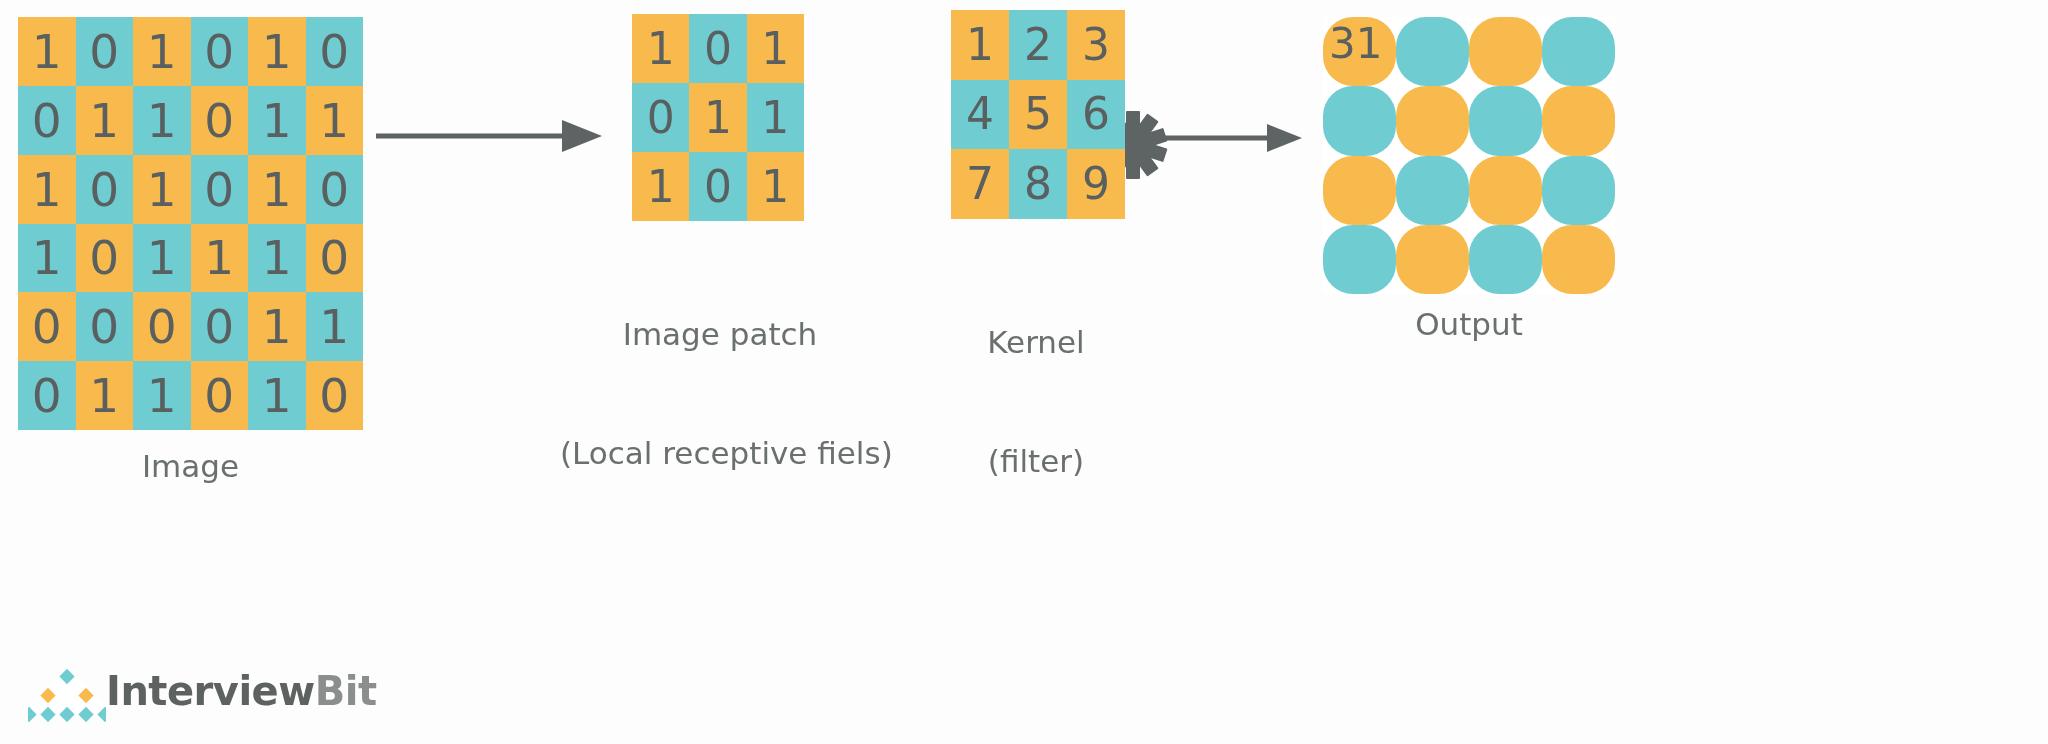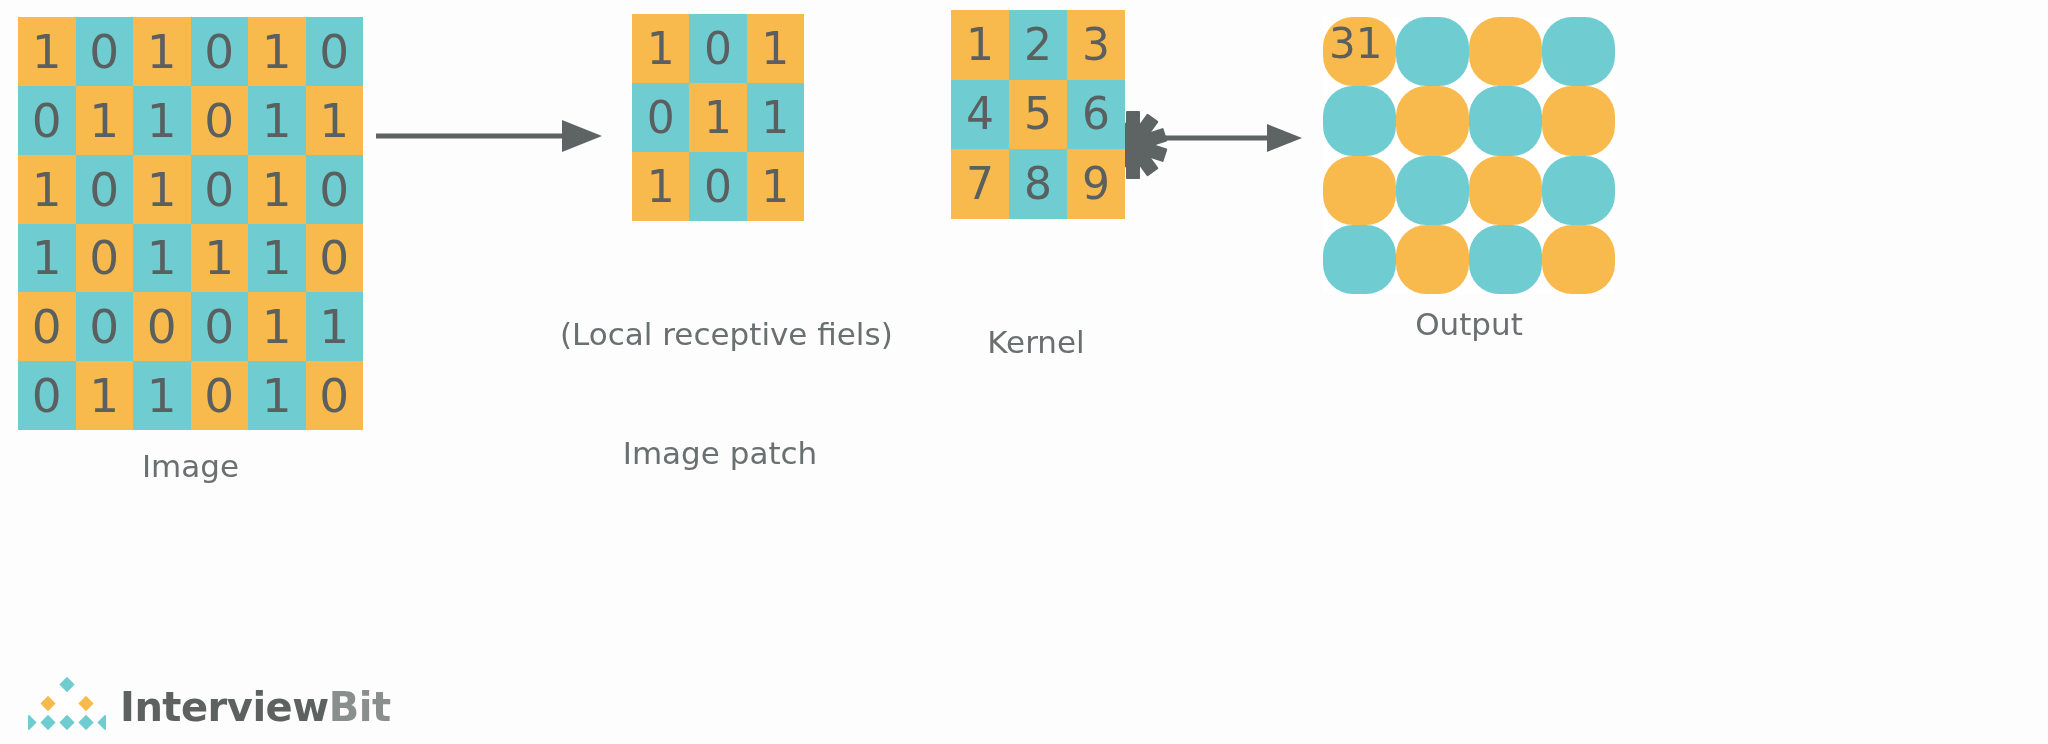--- a/index.html
+++ b/index.html
@@ -129,22 +129,21 @@
   }
 
   
   #logo {
     position: absolute;
     left: 28px;
     top: 668px;
     width: 300px;
     height: 62px;
     display: flex;
-    align-items: flex-end;
-    gap: 14px;
+    align-items: flex-start;
   }
   #logo-mark { width: 78px; height: 54px; flex: none; }
   #logo-text { display: flex; align-items: baseline; }
   #logo-word-interview {
     font-size: 40px;
     font-weight: 700;
     color: #5d6261;
     letter-spacing: -0.5px;
   }
   #logo-word-bit {
@@ -209,22 +208,22 @@
       <div class="cell teal">0</div>
       <div class="cell orange">1</div>
       <div class="cell teal">0</div>
       <div class="cell orange">1</div>
       <div class="cell teal">1</div>
       <div class="cell orange">1</div>
       <div class="cell teal">0</div>
       <div class="cell orange">1</div>
     </div>
   <div class="caption" id="caption-patch">
+    <div>Image patch</div>
     <div>(Local receptive fiels)</div>
-    <div>Image patch</div>
   </div>
 
   <svg id="conv-operator" viewBox="0 0 80 80">
     <g fill="#5e6363">
       <rect x="33" y="6" width="14" height="68" rx="1"></rect>
       <rect x="33" y="6" width="14" height="68" rx="1" transform="rotate(72 40 40)"></rect>
       <rect x="33" y="6" width="14" height="68" rx="1" transform="rotate(144 40 40)"></rect>
       <rect x="33" y="6" width="14" height="68" rx="1" transform="rotate(216 40 40)"></rect>
       <rect x="33" y="6" width="14" height="68" rx="1" transform="rotate(288 40 40)"></rect>
     </g>
@@ -236,20 +235,21 @@
       <div class="cell orange">3</div>
       <div class="cell teal">4</div>
       <div class="cell orange">5</div>
       <div class="cell teal">6</div>
       <div class="cell orange">7</div>
       <div class="cell teal">8</div>
       <div class="cell orange">9</div>
     </div>
   <div class="caption" id="caption-kernel">
     <div>Kernel</div>
+    <div>(filter)</div>
   </div>
 
   <svg class="arrow" id="arrow-2" viewBox="0 0 143 32">
     <line x1="0" y1="16" x2="110" y2="16" stroke="#5e6363" stroke-width="5"></line>
     <polygon points="108,2 143,16 108,30" fill="#5e6363"></polygon>
   </svg>
 
   <div class="grid" id="output-grid">
       <div class="cell orange">31</div>
       <div class="cell teal"></div>

